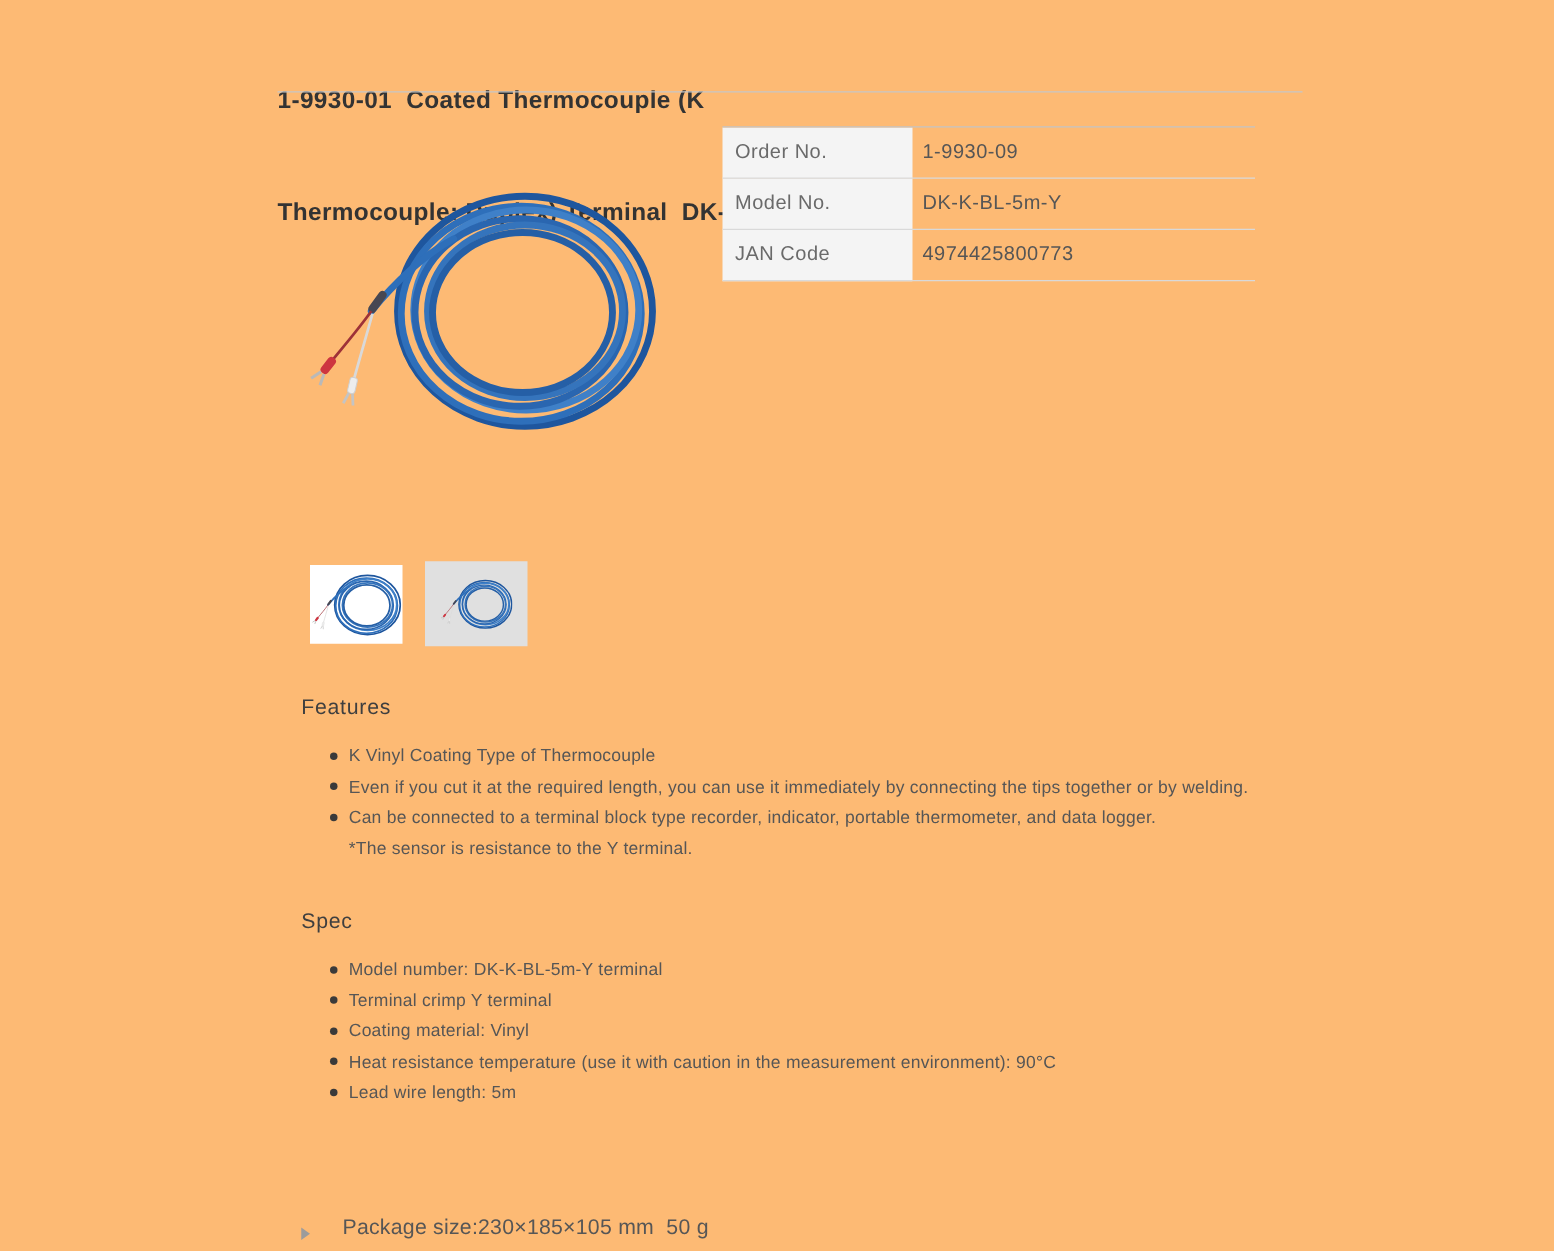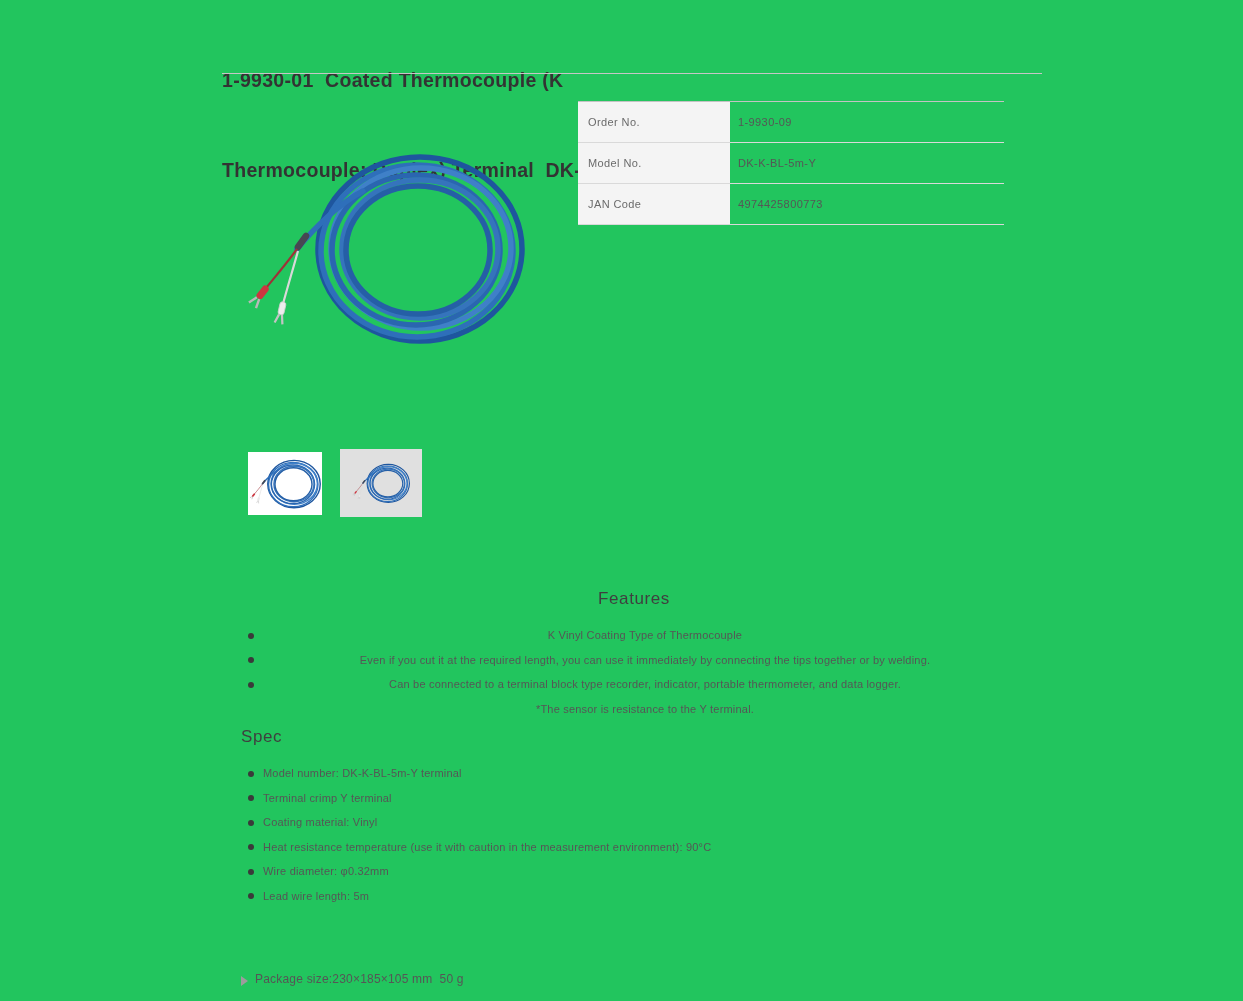--- a/index.html
+++ b/index.html
@@ -5,21 +5,21 @@
   * { box-sizing: border-box; }
   html, body { margin: 0; padding: 0; background: #ffffff; }
   body {
     font-family: "Liberation Sans", "DejaVu Sans", sans-serif;
     color: #565656;
   }
   .page {
     position: relative;
     width: 1243px;
     height: 1001px;
-    background: #22c55e;
+    background: #fdba74;
     overflow: hidden;
   }
 
   
   .title {
     position: absolute;
     left: 222px;
     top: 5px;
     margin: 0;
     font-size: 19.5px;
@@ -40,21 +40,21 @@
     border-top: 1px solid #c6c6c6;
   }
 
   
   .info-table {
     position: absolute;
     left: 578px;
     top: 101px;
     width: 426px;
     border-collapse: collapse;
-    font-size: 11px;
+    font-size: 16px;
     letter-spacing: 0.4px;
   }
   .info-table td {
     height: 41px;
     padding: 0;
     vertical-align: middle;
     border-bottom: 1px solid #d9d9d9;
   }
   .info-table tr:first-child td { border-top: 1px solid #c3c3c3; }
   .info-table td.cell-label {
@@ -81,34 +81,34 @@
     display: flex;
     align-items: center;
     justify-content: center;
     cursor: pointer;
   }
   .thumb-1 { left: 248px; top: 452px; width: 74px; height: 63px; background: #ffffff; }
   .thumb-2 { left: 340px; top: 449px; width: 82px; height: 68px; background: #e0e0e0; }
 
   
   .section { position: absolute; left: 241px; width: 786px; }
-  .section-features { top: 589px; text-align: center; }
+  .section-features { top: 556px; }
   .section-spec { top: 727px; }
   .section-heading {
     margin: 0 0 14px 0;
     font-size: 17px;
     font-weight: normal;
     color: #3f3f3f;
     letter-spacing: 0.6px;
   }
   .bullet-list {
     list-style: none;
-    margin: 0;
+    margin: 16px;
     padding: 0;
-    font-size: 11px;
+    font-size: 14px;
     line-height: 24.5px;
     color: #565656;
     letter-spacing: 0.2px;
   }
   .bullet-list li { position: relative; padding-left: 22px; }
   .bullet-dot {
     position: absolute;
     left: 7px;
     top: 9.5px;
     width: 6px;
@@ -118,23 +118,24 @@
   }
   .item-note { display: block; }
 
   
   .package {
     position: absolute;
     left: 241px;
     top: 972px;
     display: flex;
     align-items: flex-end;
-    font-size: 12px;
+    font-size: 17px;
     color: #565656;
     letter-spacing: 0.2px;
+    gap: 19px;
   }
   .tri-icon {
     width: 0;
     height: 0;
     border-left: 7px solid #9c9c9c;
     border-top: 5px solid transparent;
     border-bottom: 5px solid transparent;
     margin-right: 7px;
     flex: 0 0 auto;
   }
@@ -243,24 +244,20 @@
       <li>
         <span class="bullet-dot"></span>
         <span>Coating material: Vinyl</span>
       </li>
       <li>
         <span class="bullet-dot"></span>
         <span>Heat resistance temperature (use it with caution in the measurement environment): 90°C</span>
       </li>
       <li>
         <span class="bullet-dot"></span>
-        <span>Wire diameter: φ0.32mm</span>
-      </li>
-      <li>
-        <span class="bullet-dot"></span>
         <span>Lead wire length: 5m</span>
       </li>
     </ul>
   </div>
 
   <div class="package">
     <span class="tri-icon"></span>
     <span class="package-text">Package size:230×185×105 mm  50 g</span>
   </div>
 

